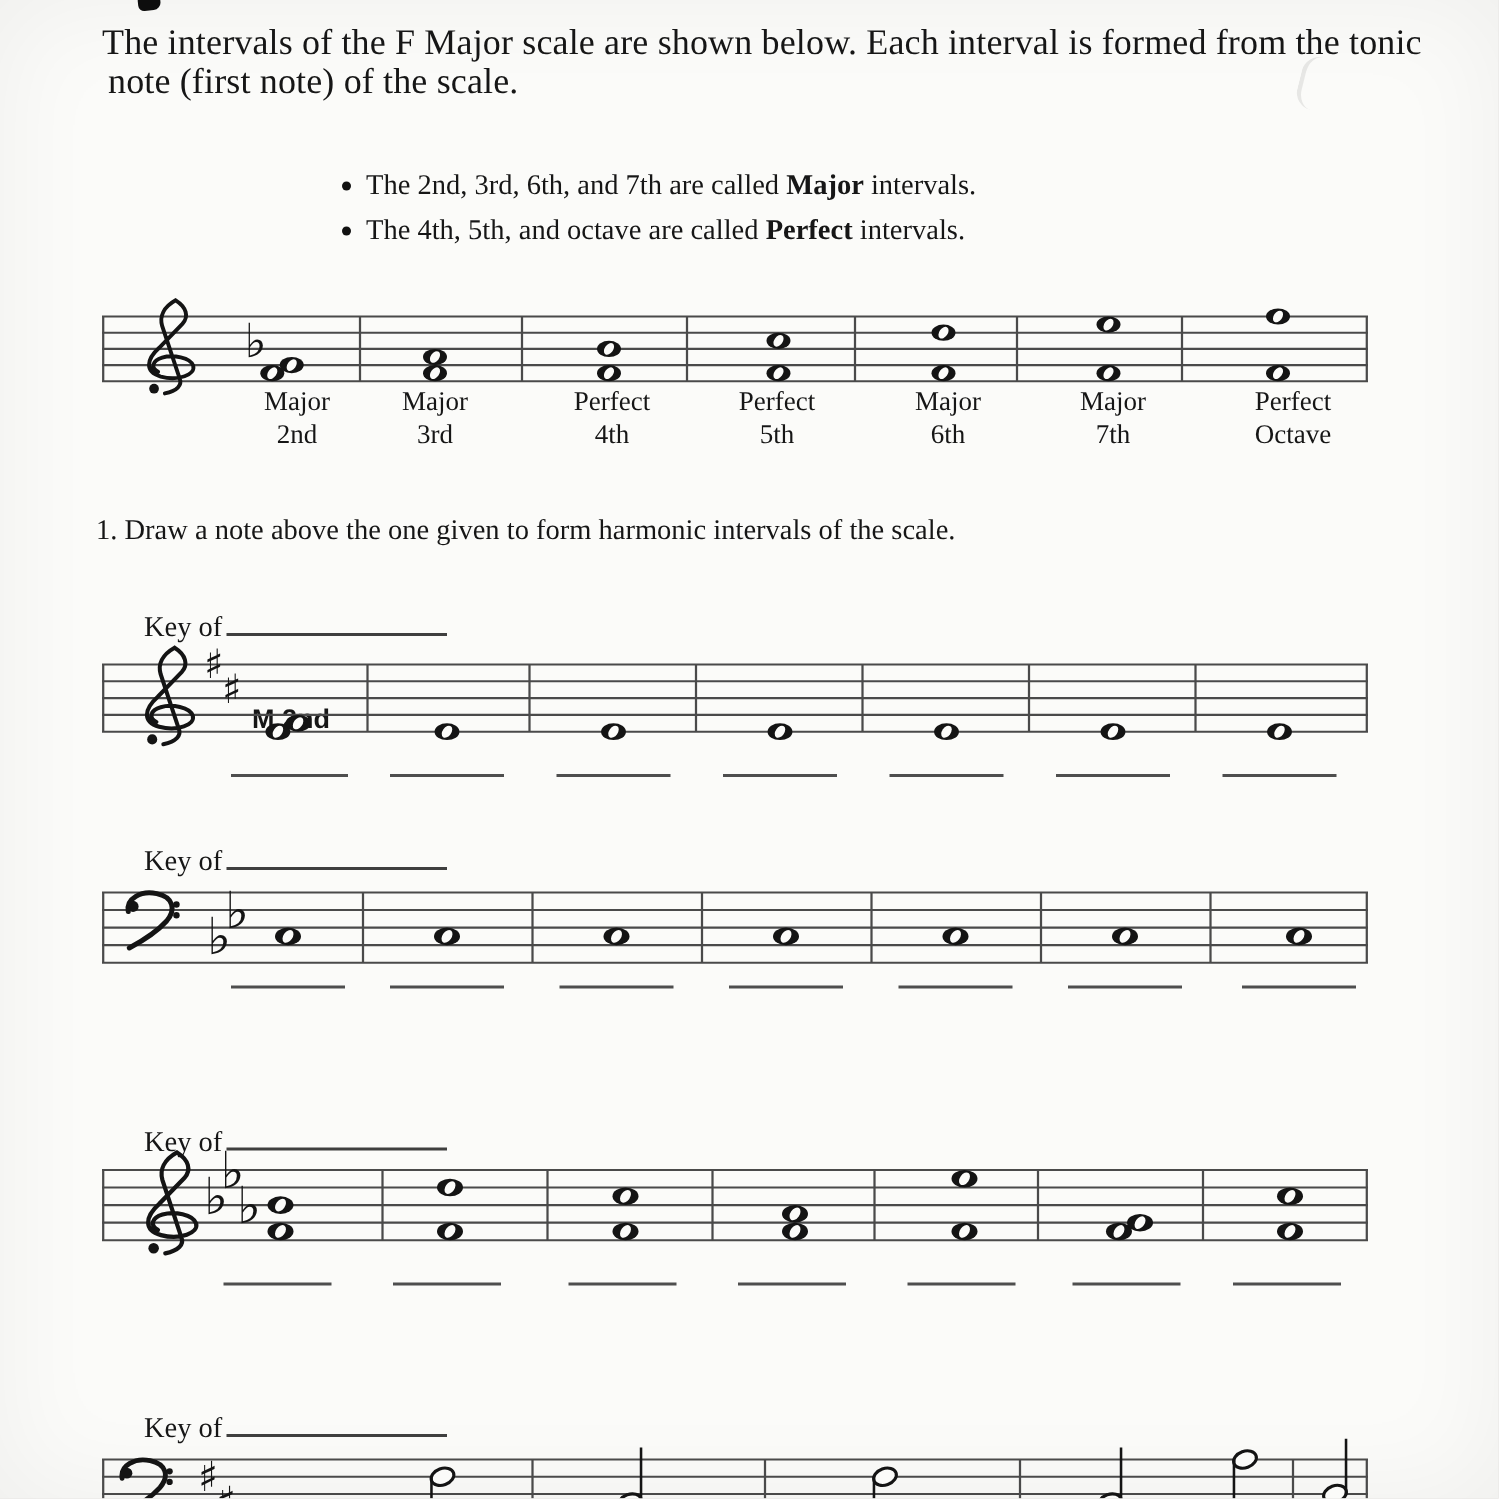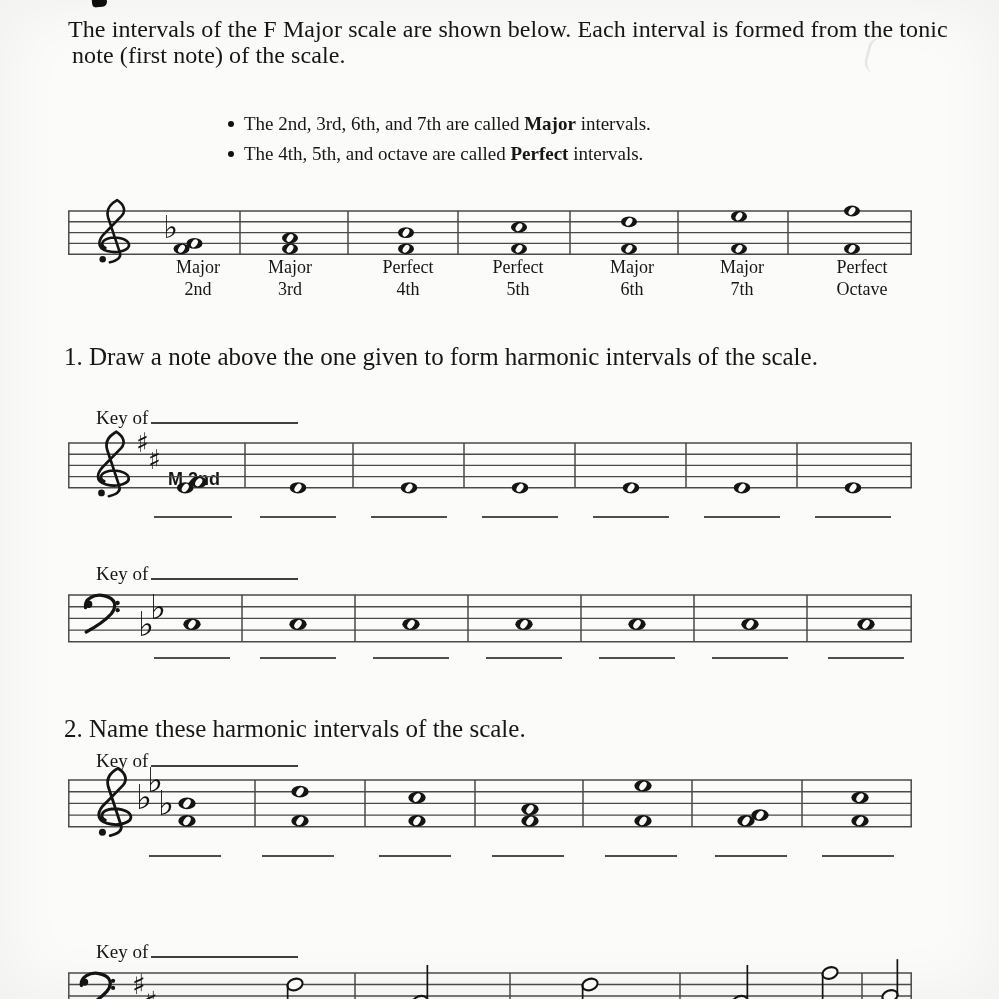--- a/index.html
+++ b/index.html
@@ -6,21 +6,21 @@
   .page{
     position:relative;width:999px;height:999px;margin:0 auto;
     background:#fbfbf9;overflow:hidden;
     font-family:"Liberation Serif","DejaVu Serif",serif;color:#161616;
     box-shadow:inset 0 0 70px rgba(0,0,0,0.05);
   }
   .abs{position:absolute;white-space:nowrap;}
   .body-line{font-size:24px;letter-spacing:0.1px;}
   .bullet{font-size:19px;padding-left:16px;margin-top:33px;}
   .bullet .dot{position:absolute;left:0;top:8px;width:6px;height:6px;border-radius:50%;background:#111;}
-  .heading{font-size:25px;}
+  .heading{font-size:19px;}
   .keyof{font-size:19px;}
   .kline{display:inline-block;width:147px;border-bottom:2px solid #3f3f3f;height:17px;margin-left:3px;}
   .ilabel{width:120px;text-align:center;font-size:18px;line-height:22px;}
   .ans-blank{position:absolute;height:2px;background:#4e4e4e;}
   .m2nd{font-family:"Liberation Sans","DejaVu Sans",sans-serif;font-weight:bold;font-size:18px;letter-spacing:0px;}
   .frag{position:absolute;left:92px;top:-3px;width:15px;height:10px;background:#0d0d0d;border-radius:3px 4px 5px 4px;transform:rotate(-6deg);}
   .smudge{position:absolute;left:866px;top:38px;width:22px;height:36px;border-left:3px solid rgba(90,90,90,0.12);border-radius:12px;transform:rotate(14deg);}
   svg#music-layer{position:absolute;left:0;top:0;pointer-events:none;}
 </style>
 </head>
@@ -88,21 +88,20 @@
   <div class="abs keyof" style="left:96px;top:561px;"><span>Key of</span><span class="kline"></span></div>
 
   <div class="ans-blank" style="left:154px;top:657px;width:76px;"></div>
   <div class="ans-blank" style="left:260px;top:657px;width:76px;"></div>
   <div class="ans-blank" style="left:373px;top:657px;width:76px;"></div>
   <div class="ans-blank" style="left:486px;top:657px;width:76px;"></div>
   <div class="ans-blank" style="left:599px;top:657px;width:76px;"></div>
   <div class="ans-blank" style="left:712px;top:657px;width:76px;"></div>
   <div class="ans-blank" style="left:828px;top:657px;width:76px;"></div>
 
-  <div class="abs heading" style="left:64px;top:715px;">2. Name these harmonic intervals of the scale.</div>
   <div class="abs keyof" style="left:96px;top:748px;"><span>Key of</span><span class="kline"></span></div>
 
   <div class="ans-blank" style="left:149px;top:855px;width:72px;"></div>
   <div class="ans-blank" style="left:262px;top:855px;width:72px;"></div>
   <div class="ans-blank" style="left:379px;top:855px;width:72px;"></div>
   <div class="ans-blank" style="left:492px;top:855px;width:72px;"></div>
   <div class="ans-blank" style="left:605px;top:855px;width:72px;"></div>
   <div class="ans-blank" style="left:715px;top:855px;width:72px;"></div>
   <div class="ans-blank" style="left:822px;top:855px;width:72px;"></div>
 

